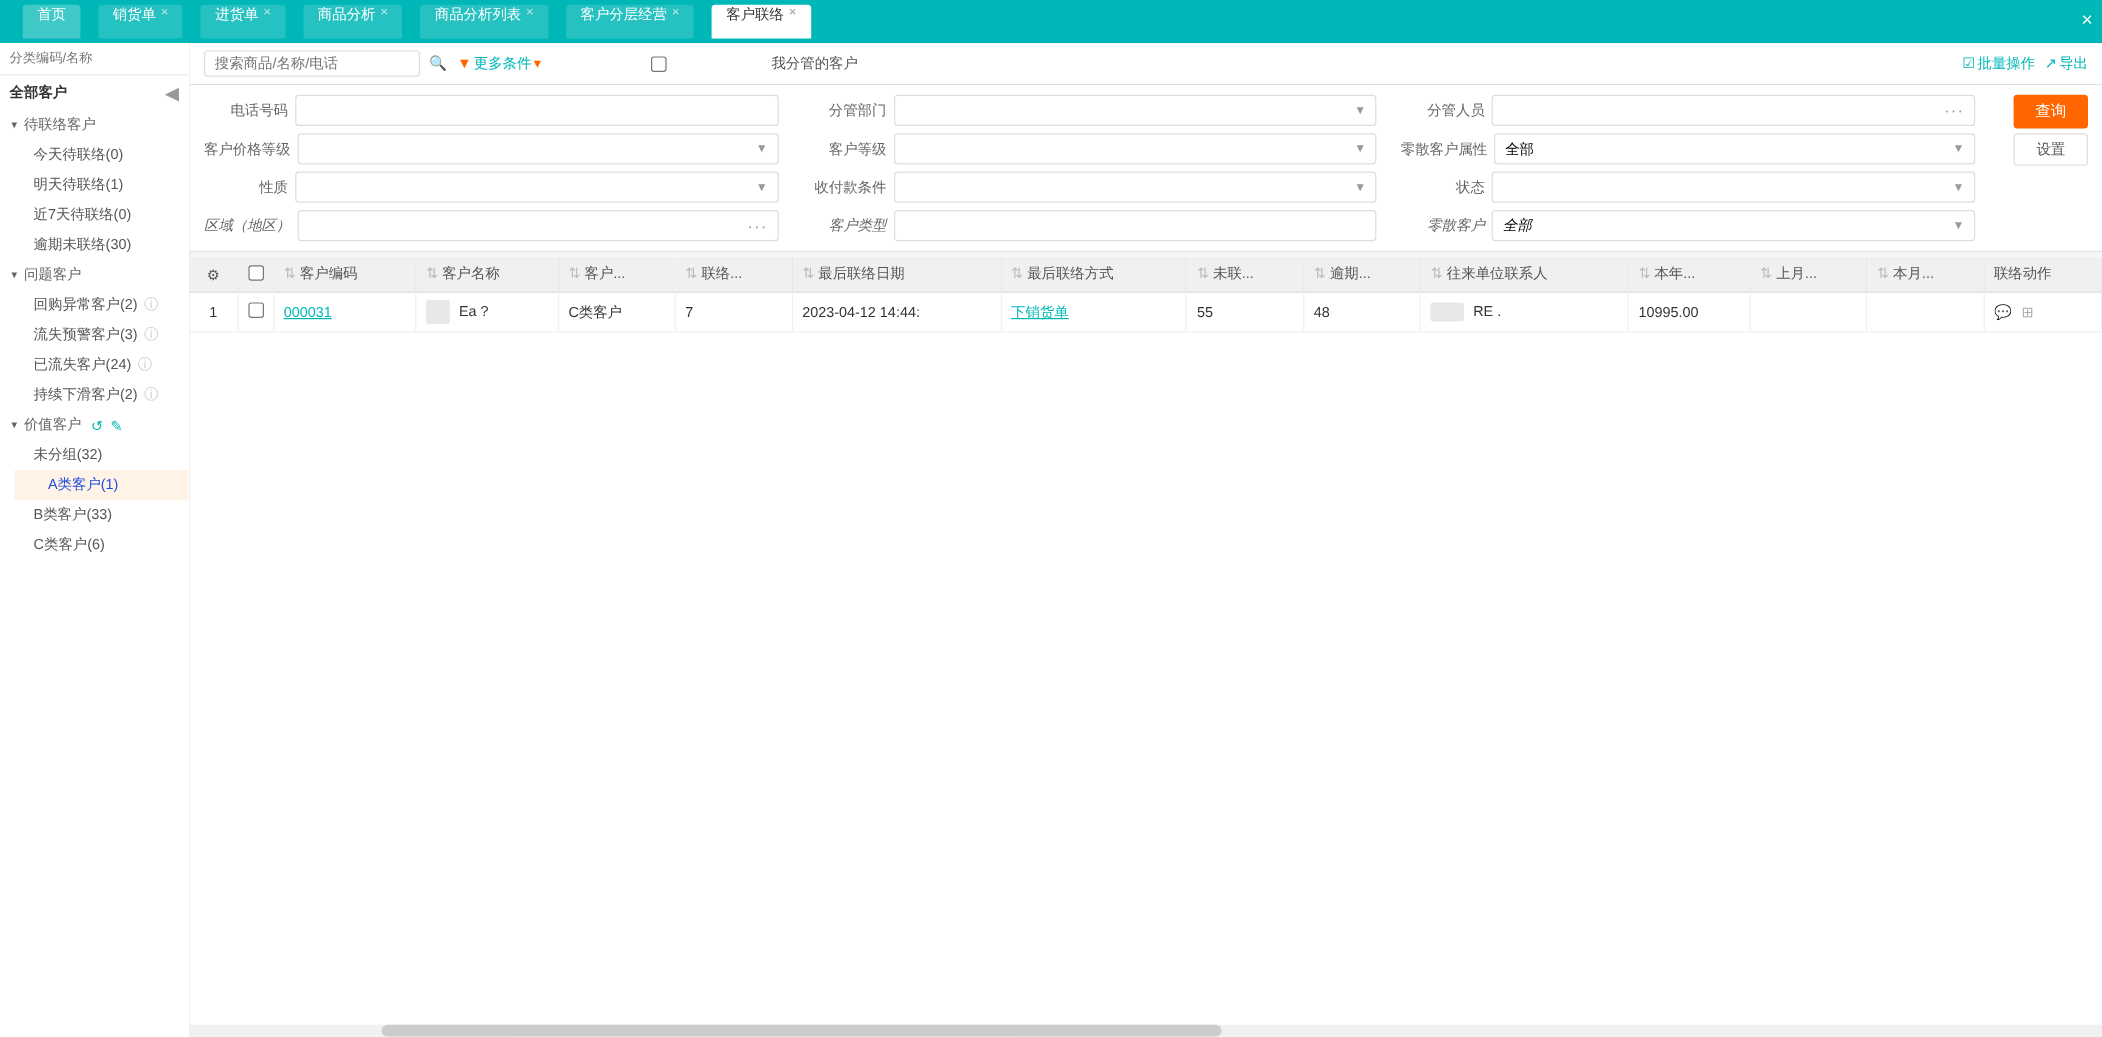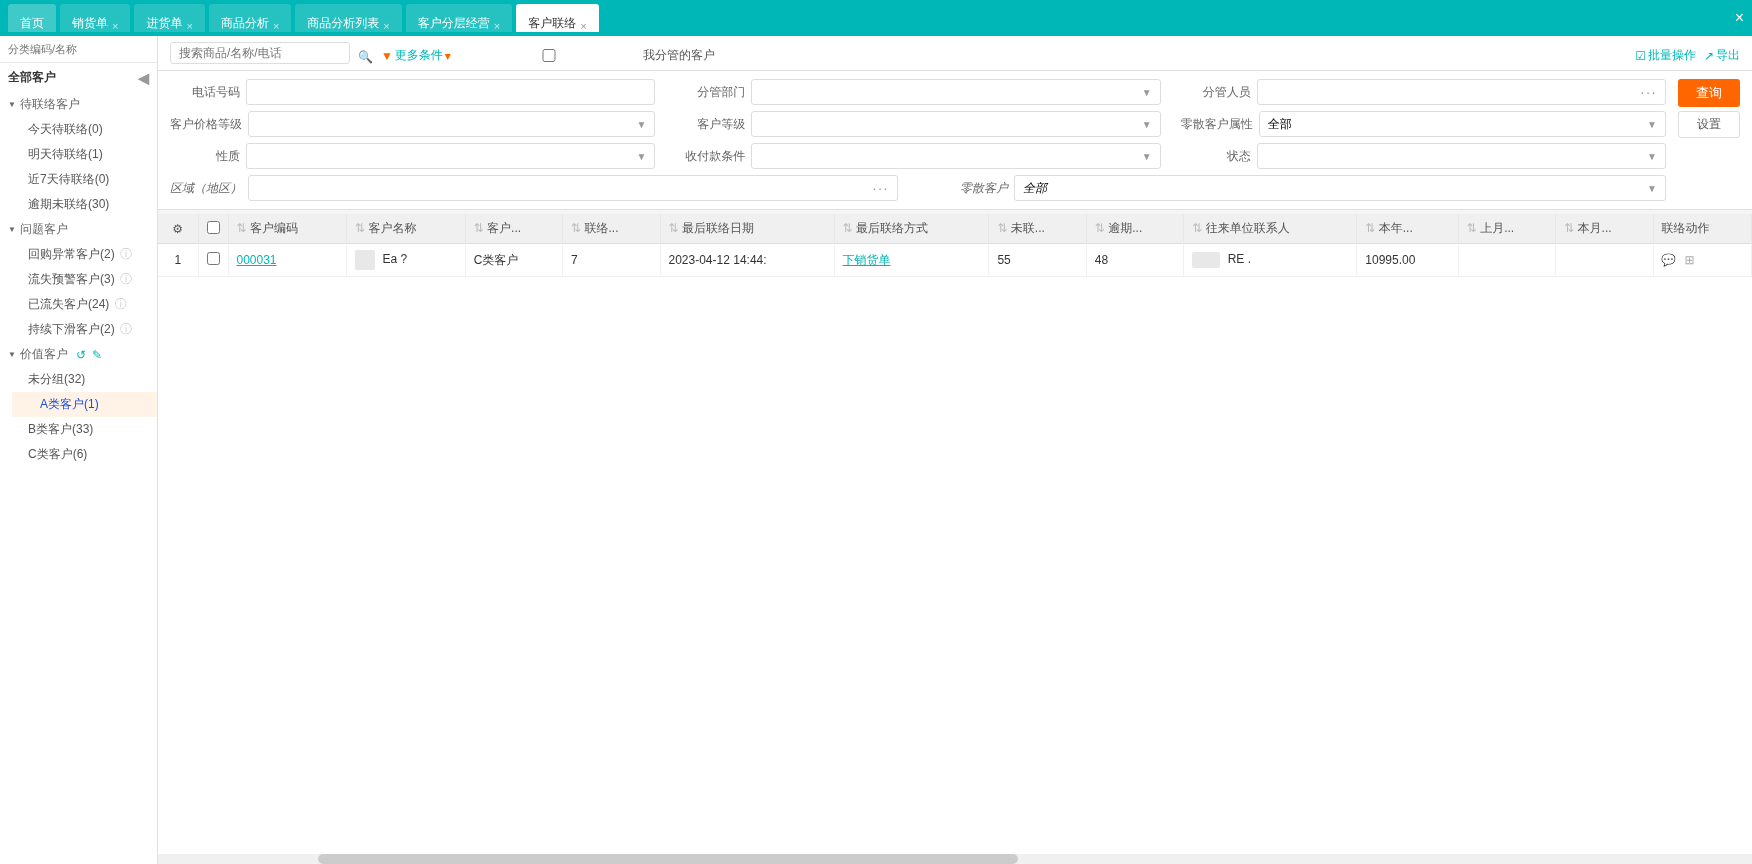--- a/index.html
+++ b/index.html
@@ -9,29 +9,30 @@
     .top-nav {
       display: flex;
       align-items: center;
       background: #00b7b7;
       height: 36px;
       padding: 0 8px;
       gap: 4px;
     }
     .nav-tab {
       display: flex;
-      align-items: flex-end;
+      align-items: flex-start;
       padding: 0 12px;
       height: 28px;
       background: rgba(255,255,255,0.15);
       color: #fff;
       border-radius: 3px 3px 0 0;
       cursor: pointer;
       gap: 4px;
       white-space: nowrap;
+      margin-left: 11px;
     }
     .nav-tab.home { background: rgba(255,255,255,0.25); }
     .nav-tab.active { background: #fff; color: #333; }
     .nav-tab .close-x { color: rgba(255,255,255,0.7); font-size: 11px; }
     .nav-tab.active .close-x { color: #999; }
     .top-close { margin-left: auto; color: #fff; cursor: pointer; font-size: 16px; }
 
     
     .main-layout {
       display: flex;
@@ -93,21 +94,21 @@
       background: #f5f5f5;
       overflow: hidden;
     }
 
     
     .filter-bar {
       background: #fff;
       padding: 6px 12px;
       border-bottom: 1px solid #e0e0e0;
       display: flex;
-      align-items: flex-end;
+      align-items: center;
       gap: 8px;
     }
     .filter-bar input {
       border: 1px solid #ddd;
       padding: 3px 8px;
       border-radius: 3px;
       width: 180px;
       outline: none;
     }
     .filter-search-icon { color: #00b7b7; cursor: pointer; }
@@ -389,21 +390,21 @@
           <span>批量操作</span>
         </span>
         <span class="export-btn">
           <span>↗</span>
           <span>导出</span>
         </span>
       </div>
     </div>
 
     <div class="adv-filter">
-      <div style="display:flex; gap:4px; align-items:flex-start;">
+      <div style="display:flex; gap:24px; align-items:flex-start;">
         <div style="flex:1;">
 
           <div class="filter-row">
             <div class="filter-cell">
               <span class="filter-label">电话号码</span>
               <div class="filter-input"></div>
             </div>
             <div class="filter-divider"></div>
             <div class="filter-cell">
               <span class="filter-label">分管部门</span>
@@ -476,20 +477,24 @@
 
           <div class="filter-row">
             <div class="filter-cell">
               <span class="filter-label">区域（地区）</span>
               <div class="filter-input">
                 <span></span>
                   <span class="dots">···</span>
               </div>
             </div>
             <div class="filter-divider"></div>
+            <div class="filter-cell">
+              <span class="filter-label">客户类型</span>
+              <div class="filter-input"></div>
+            </div>
             <div class="filter-divider"></div>
             <div class="filter-cell">
               <span class="filter-label">零散客户</span>
               <div class="filter-input">
                 <span>全部</span>
                 <span class="arrow">▼</span>
               </div>
             </div>
           </div>
         </div>

